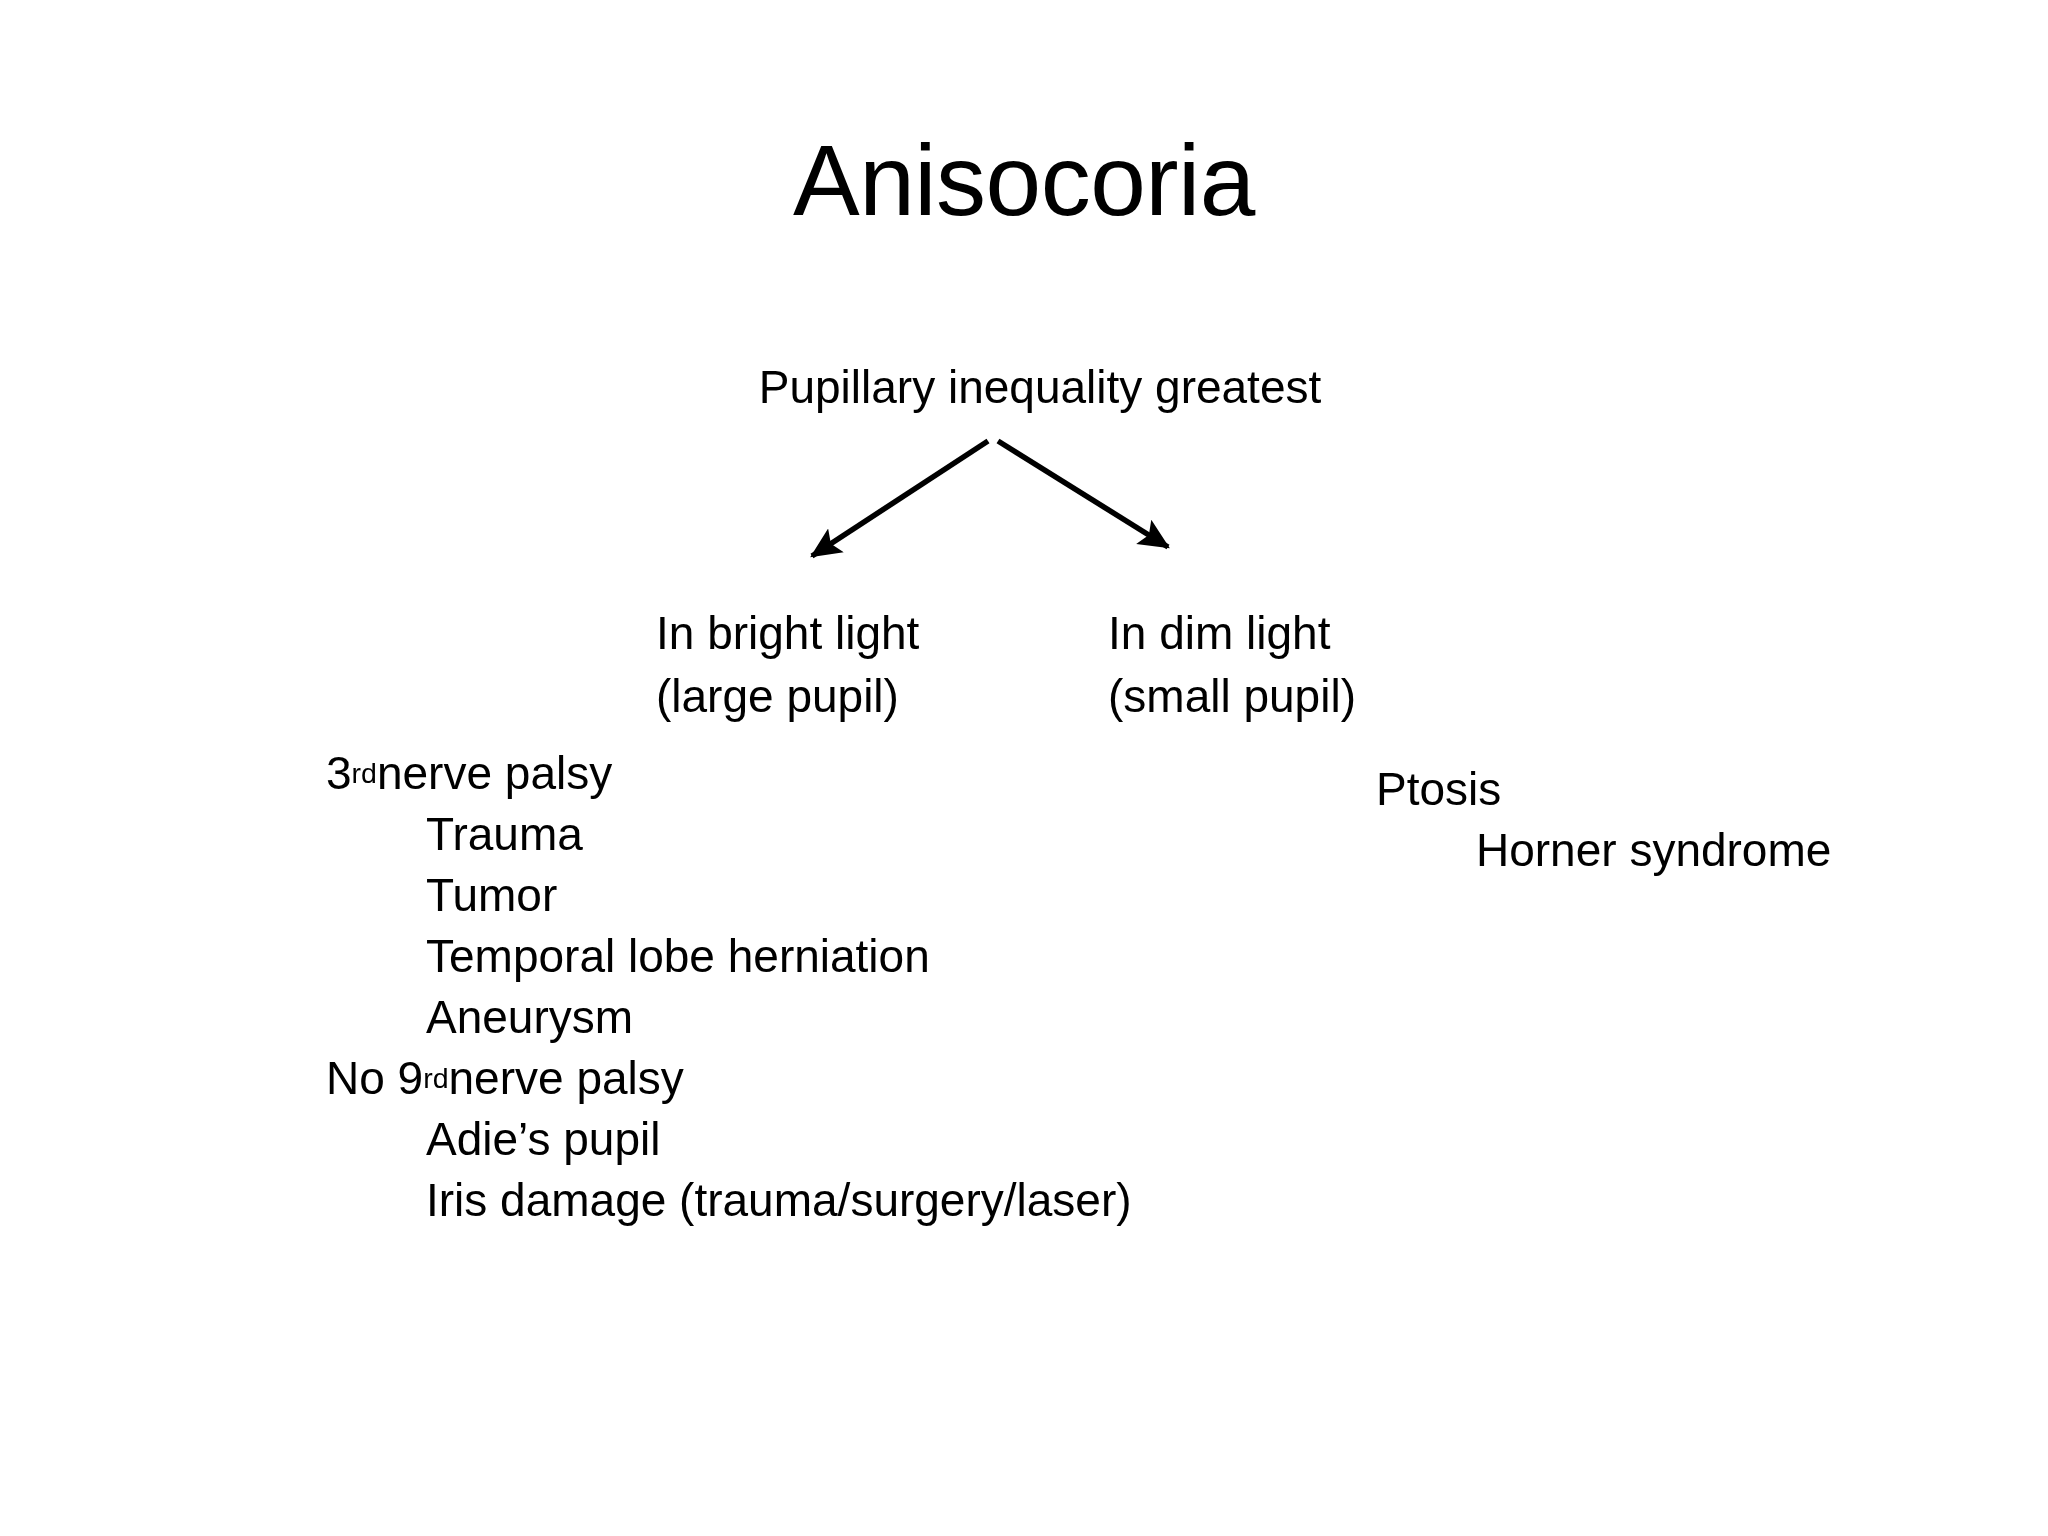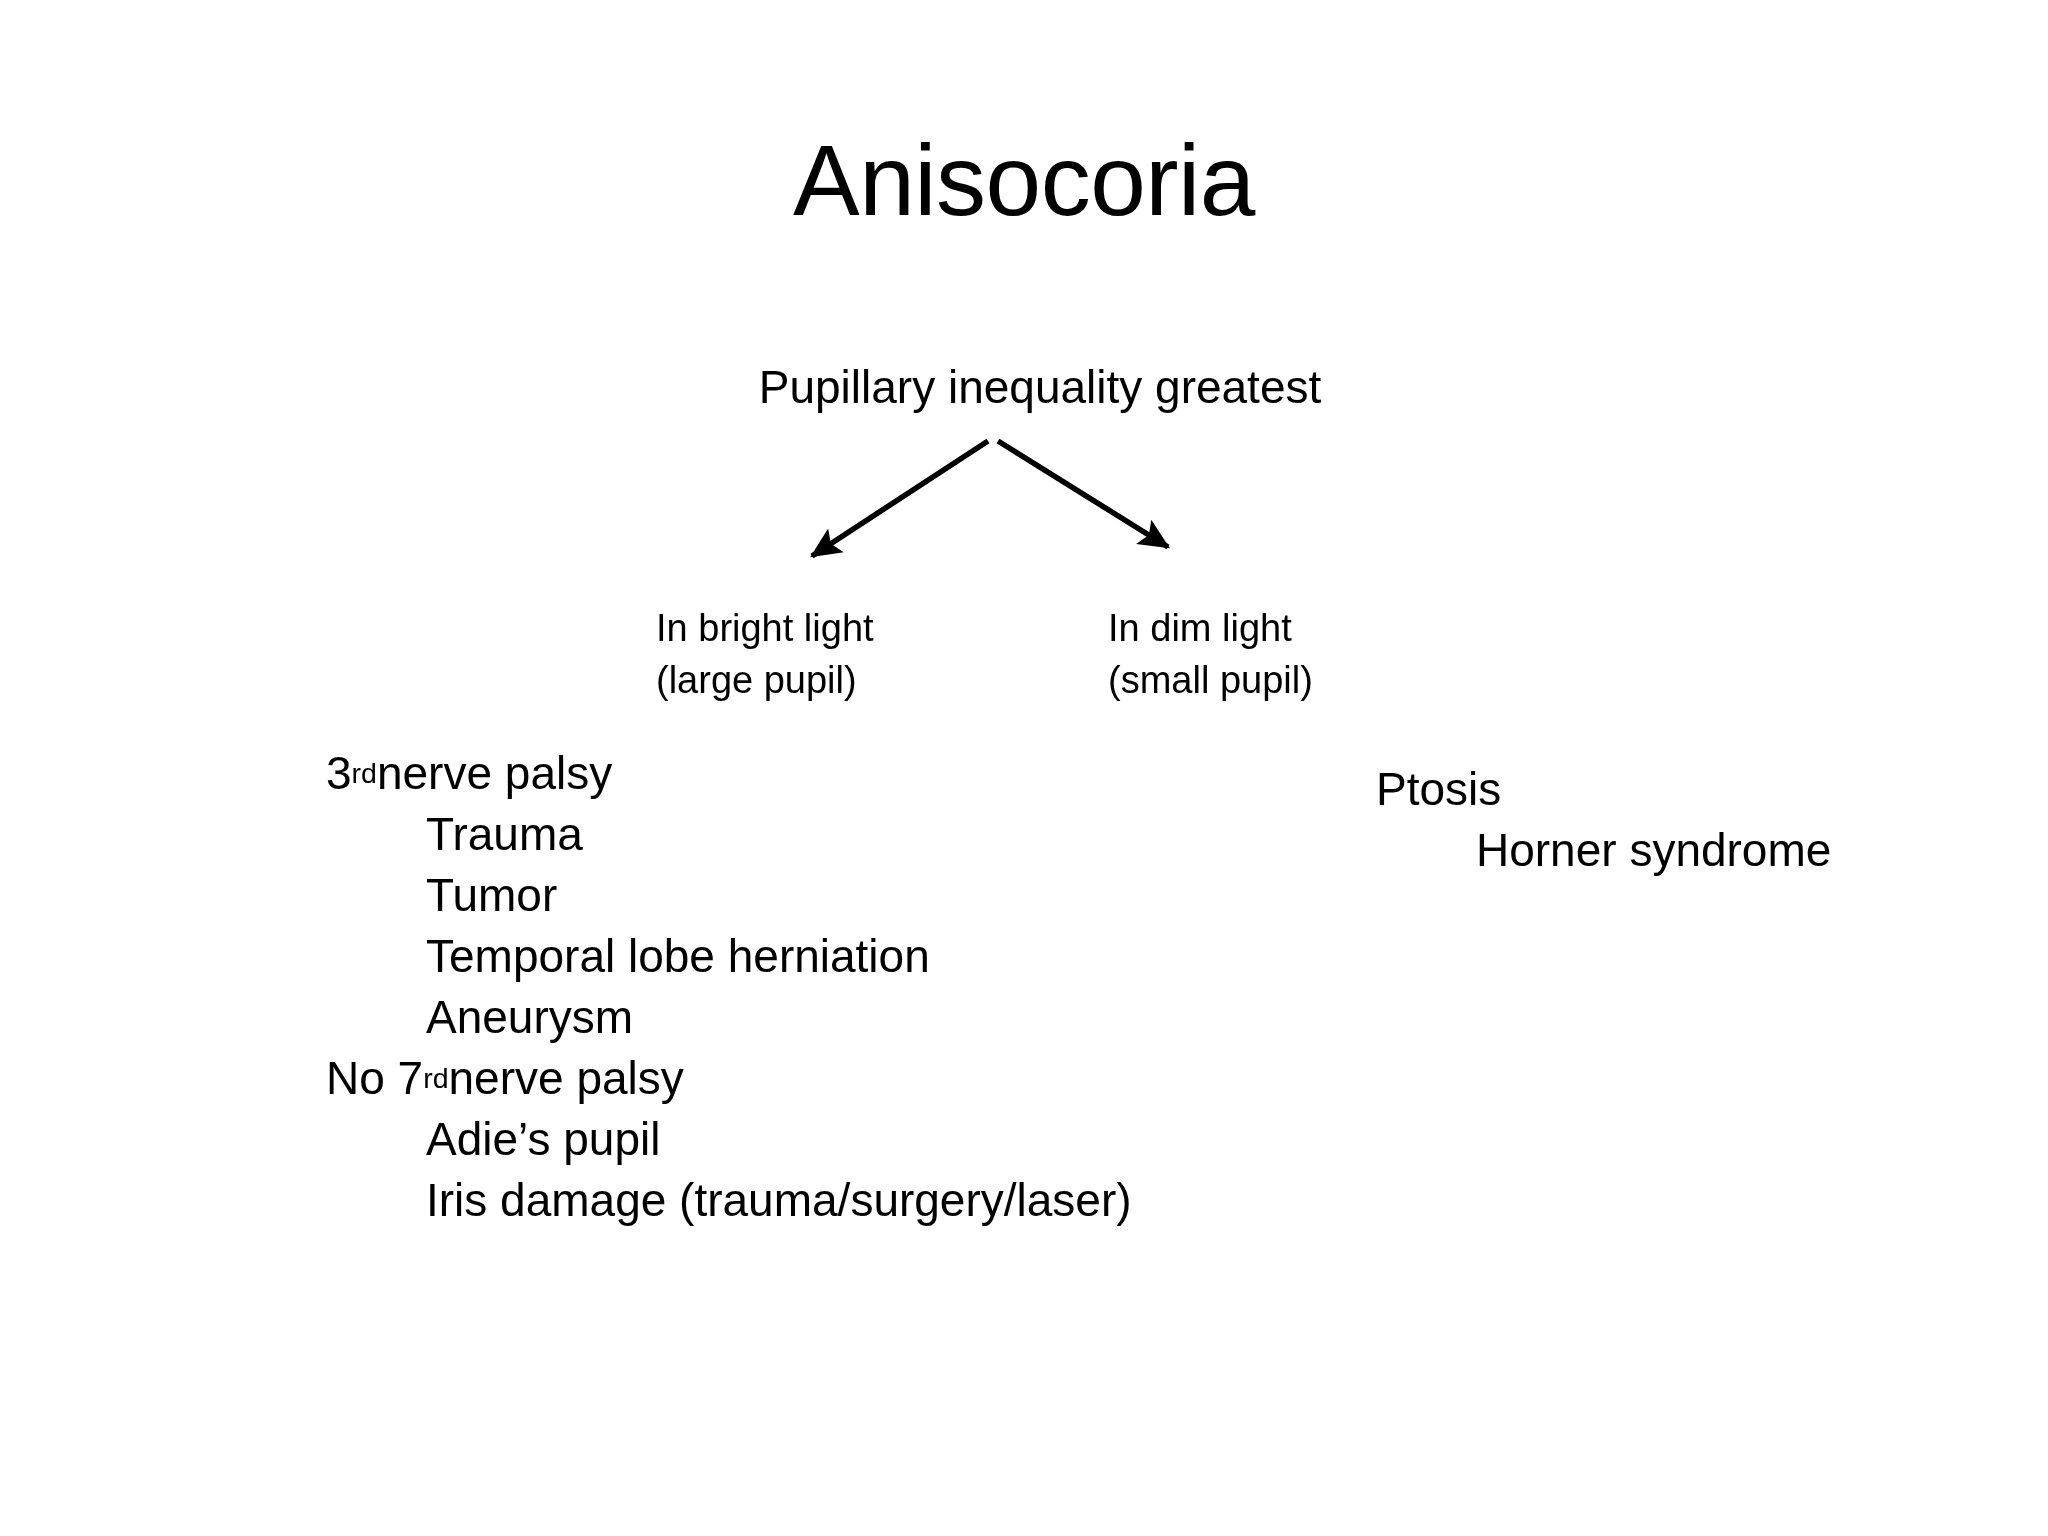--- a/index.html
+++ b/index.html
@@ -50,21 +50,21 @@
     left: 0;
     top: 0;
     width: 2048px;
     height: 1536px;
     pointer-events: none;
   }
 
   
   .branch-label {
     position: absolute;
-    font-size: 38px;
+    font-size: 46px;
     line-height: 1.38;
     white-space: nowrap;
   }
   #branch-left  { left: 656px;  top: 602px; }
   #branch-right { left: 1108px; top: 602px; }
   .branch-label .bl-line { display: block; }
 
   
   .outline {
     position: absolute;
@@ -131,21 +131,21 @@
       <div class="row lvl2">
         <span>Tumor</span>
       </div>
       <div class="row lvl2">
         <span>Temporal lobe herniation</span>
       </div>
       <div class="row lvl2">
         <span>Aneurysm</span>
       </div>
       <div class="row lvl1">
-        <span>No 7</span>
+        <span>No 9</span>
         <sup>rd</sup>
         <span> nerve palsy</span>
       </div>
       <div class="row lvl2">
         <span>Adie’s pupil</span>
       </div>
       <div class="row lvl2">
         <span>Iris damage (trauma/surgery/laser)</span>
       </div>
     </div>

